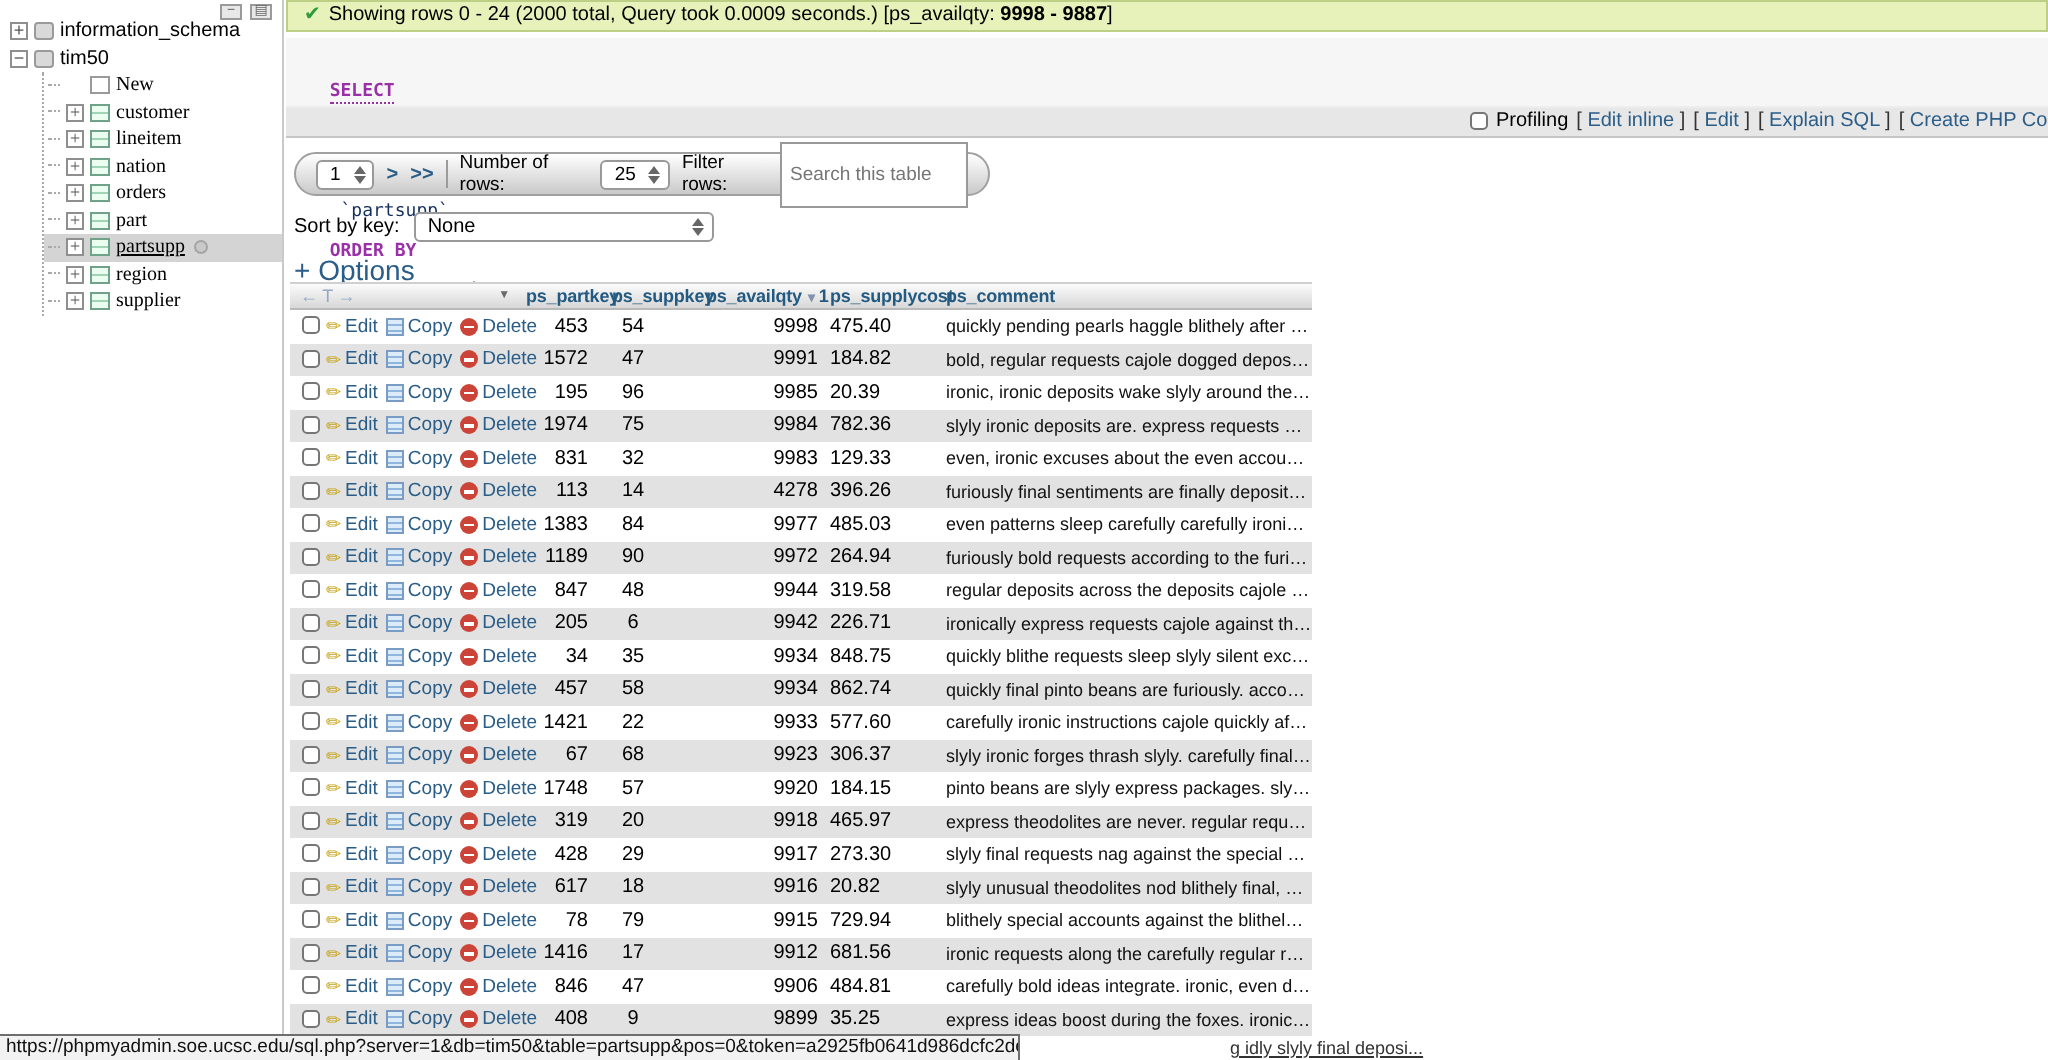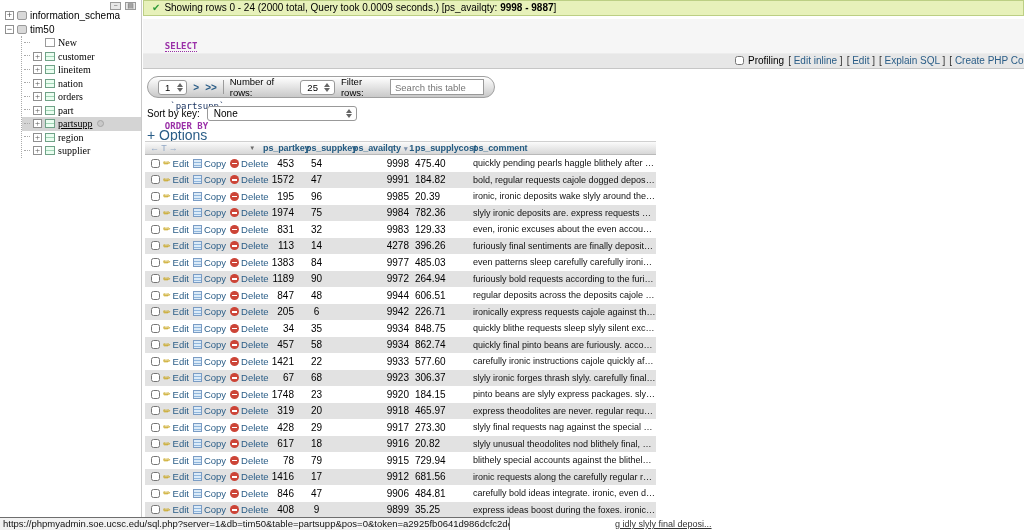--- a/index.html
+++ b/index.html
@@ -63,21 +63,21 @@
   .mac-select { background:#fff; border:1px solid #999; border-radius:3px; height:15px;
                 display:inline-flex; align-items:center; padding-left:6px; }
   .sel-val { padding-right:5px; }
   .stepper { width:9px; height:13px; display:inline-flex; flex-direction:column;
              align-items:center; justify-content:center; gap:1px; margin-right:2px; }
   .stepper i { width:0; height:0; border-left:3px solid transparent; border-right:3px solid transparent; }
   .stepper i.up  { border-bottom:4px solid #666; }
   .stepper i.dn  { border-top:4px solid #666; }
   .pg-btn { color:#2a5d87; font-weight:bold; font-size:10px; }
   .v-div { width:1px; height:14px; background:#9b9b9b; }
-  .filter-input { width:94px; height:16px; border:1px solid #999; font-size:9.5px;
+  .filter-input { width:94px; height:33px; border:1px solid #999; font-size:9.5px;
                   padding:0 4px; font-family:"Liberation Sans", sans-serif; }
 
   #sort-row { top:105px; left:147px; position:absolute; display:flex; align-items:center;
               gap:7px; font-size:10px; height:17px; }
   #sort-row .mac-select { width:150px; justify-content:space-between; }
 
   #options-link { top:127px; left:147px; position:absolute; font-size:14px; color:#2a5d87; }
 
   
   #grid { position:absolute; left:145px; top:141px; width:511px; }
@@ -519,21 +519,21 @@
         <a class="alink">Copy</a>
       </span>
       <span class="act">
         <span class="del-icon"></span>
         <a class="alink">Delete</a>
       </span>
     </span>
     <span class="c-pk">847</span>
     <span class="c-sk">48</span>
     <span class="c-aq">9944</span>
-    <span class="c-sc">606.51</span>
+    <span class="c-sc">319.58</span>
     <span class="c-cm">regular deposits across the deposits cajole alongs...</span>
   </div>
 
   <div class="g-row">
     <span class="c-sel">
       <input type="checkbox" style="">
     </span>
     <span class="c-act-r">
       <span class="act">
         <span class="pencil-icon">✏</span>
@@ -667,21 +667,21 @@
       <span class="act">
         <span class="copy-icon"></span>
         <a class="alink">Copy</a>
       </span>
       <span class="act">
         <span class="del-icon"></span>
         <a class="alink">Delete</a>
       </span>
     </span>
     <span class="c-pk">1748</span>
-    <span class="c-sk">23</span>
+    <span class="c-sk">57</span>
     <span class="c-aq">9920</span>
     <span class="c-sc">184.15</span>
     <span class="c-cm">pinto beans are slyly express packages. slyly fina...</span>
   </div>
 
   <div class="g-row">
     <span class="c-sel">
       <input type="checkbox" style="">
     </span>
     <span class="c-act-r">

